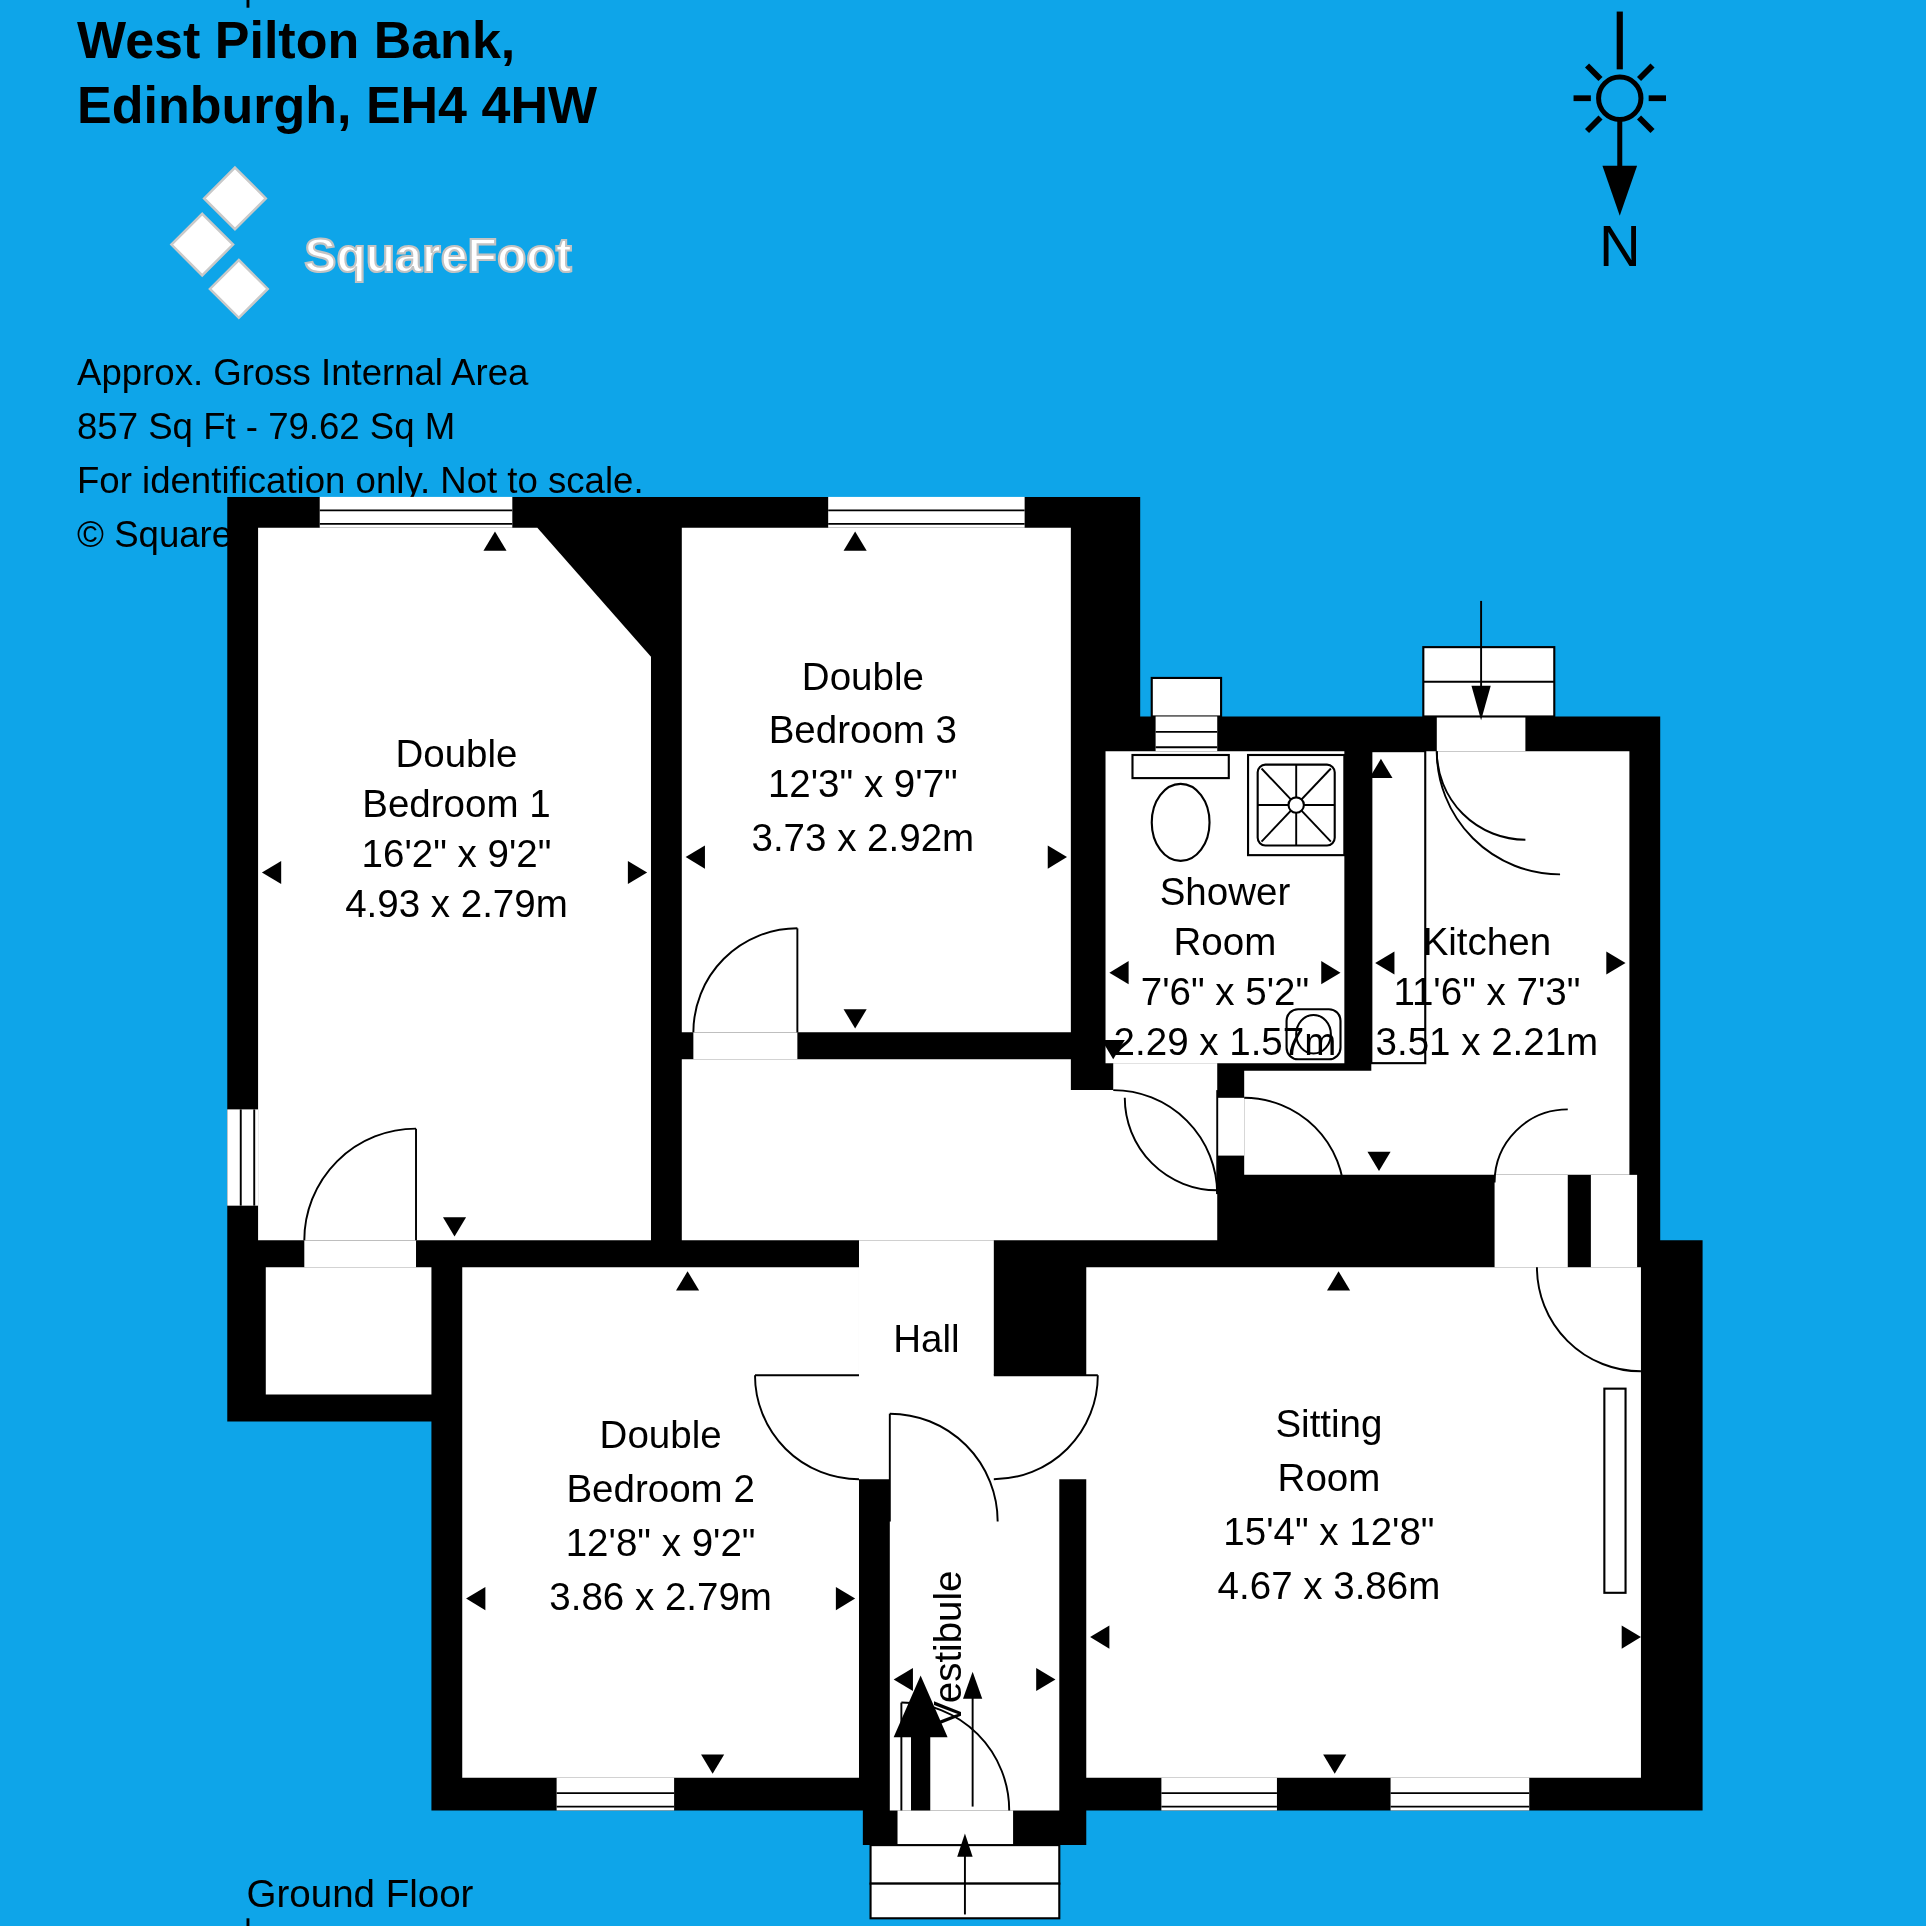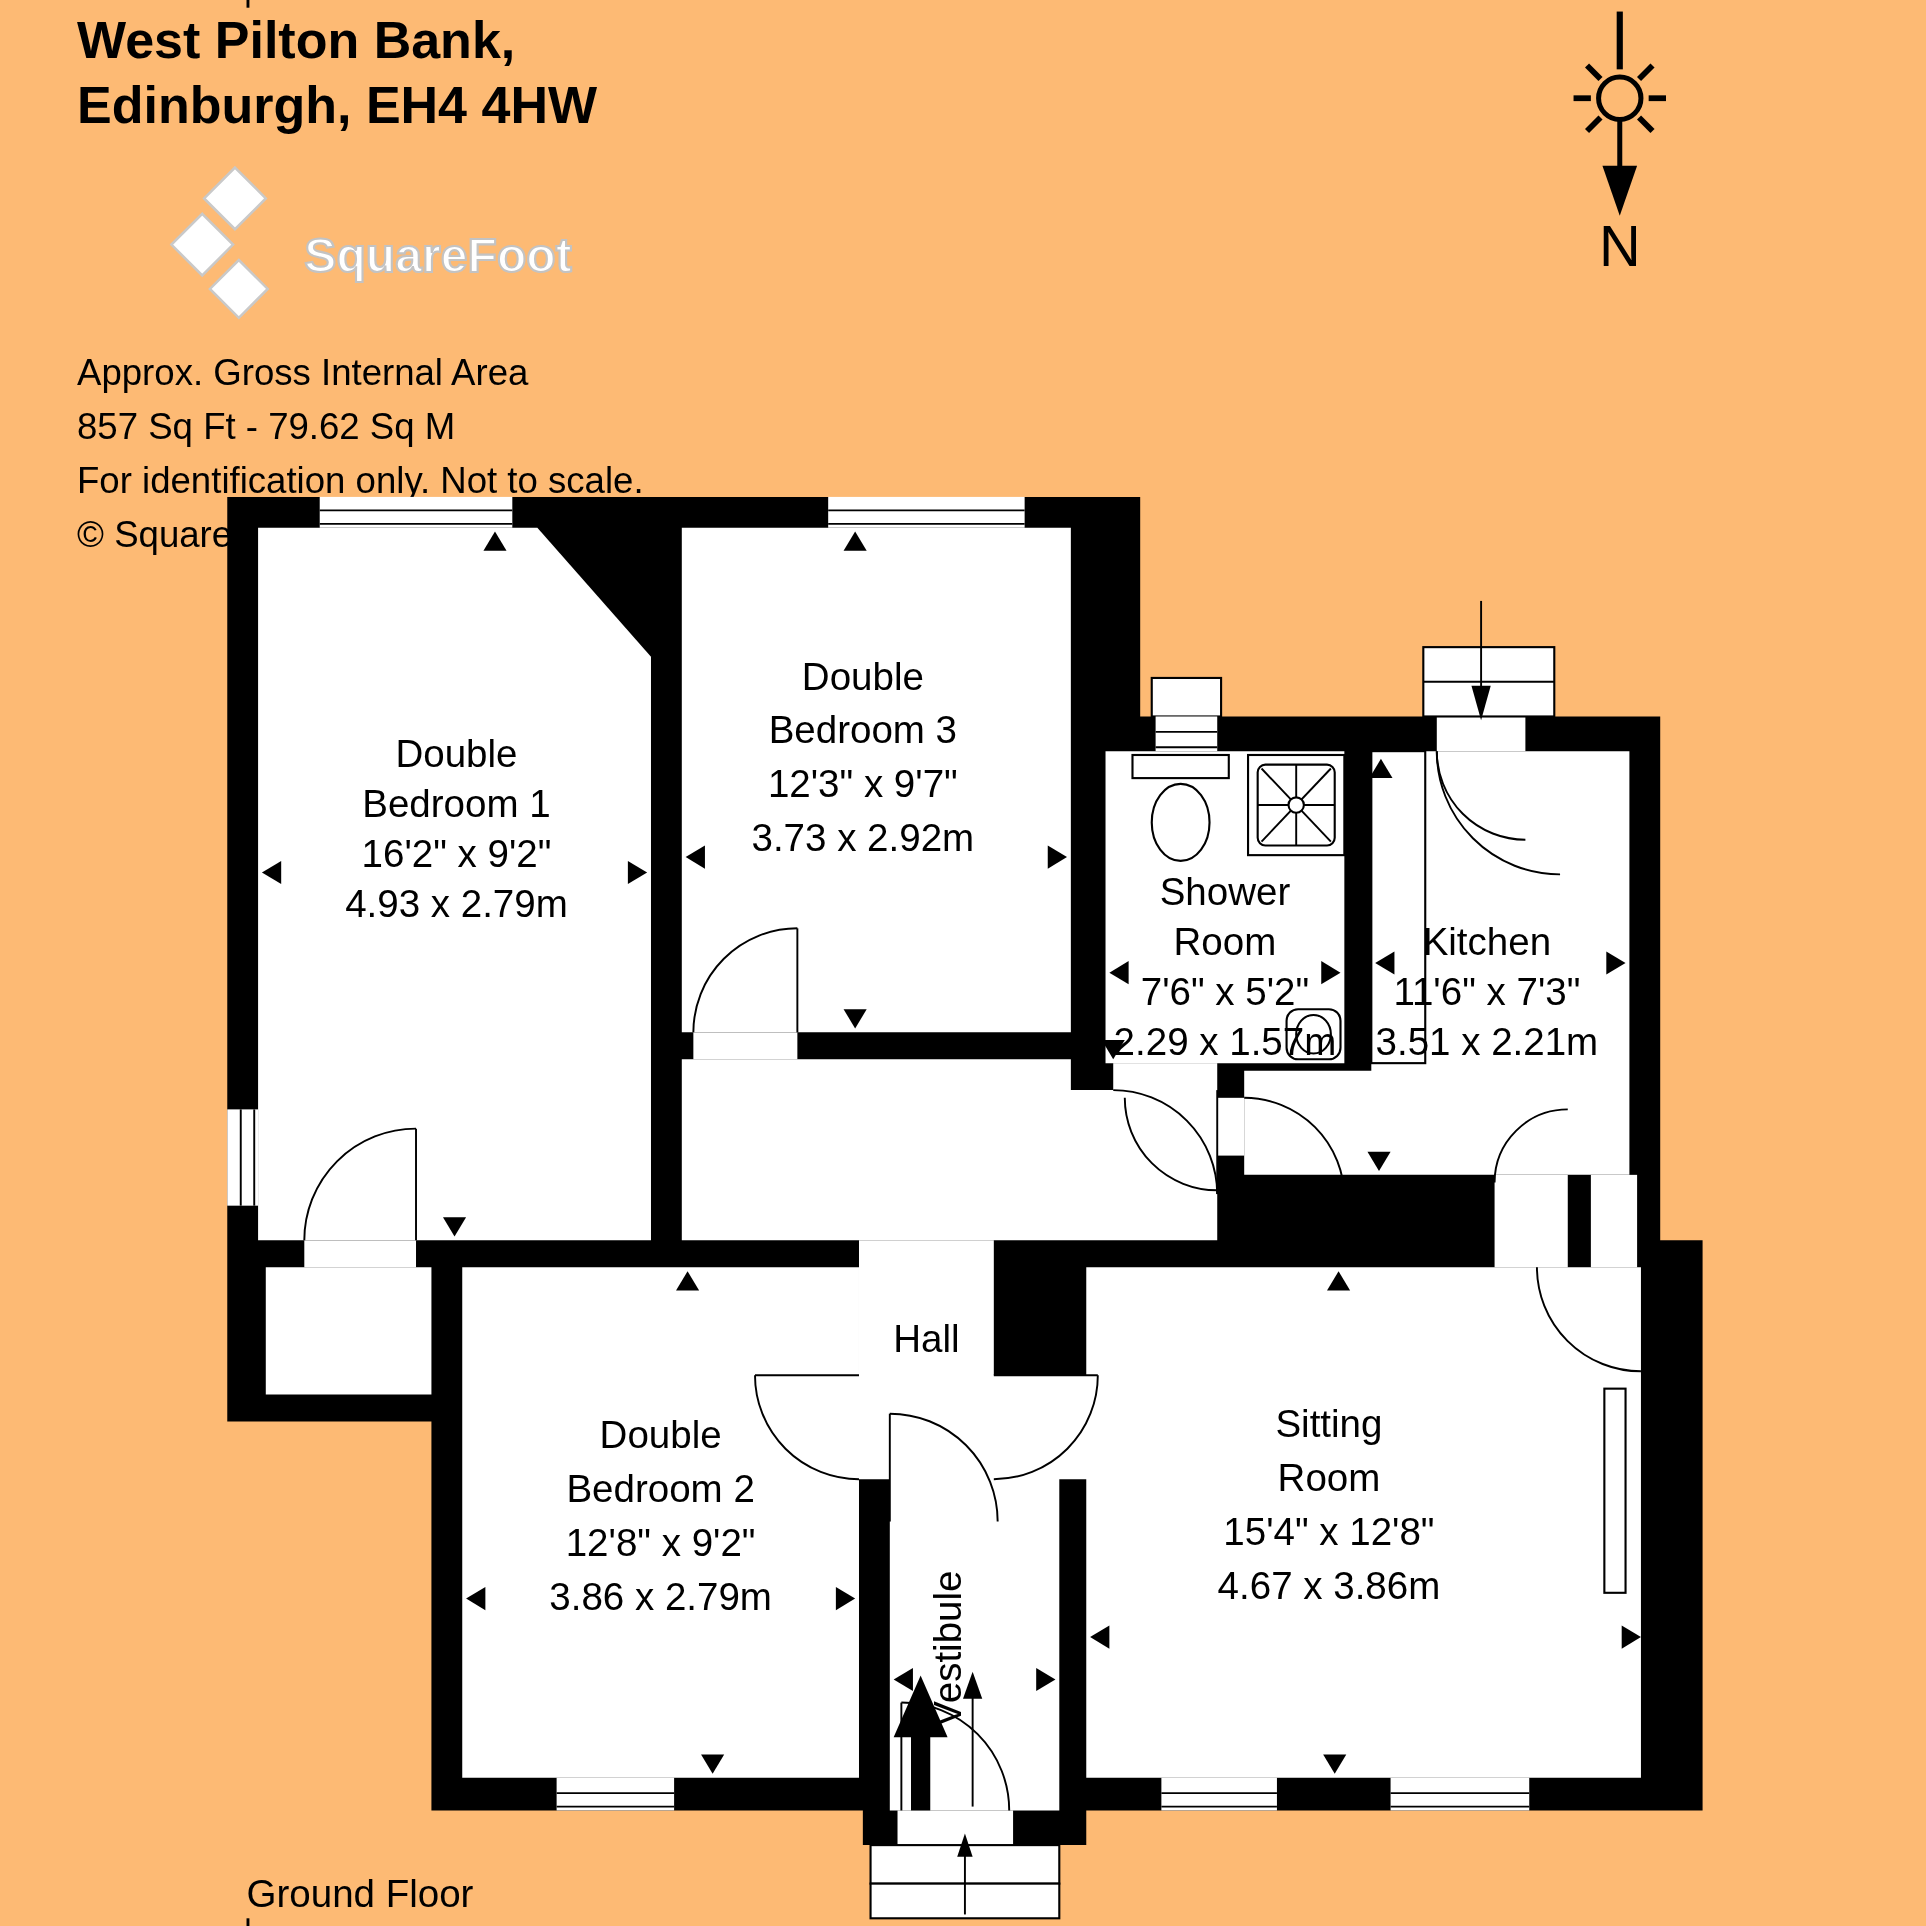--- a/index.html
+++ b/index.html
@@ -1,16 +1,16 @@
 <!DOCTYPE html>
 <html style="font-size:6.2px"><head>
 <meta charset="utf-8">
 <style>
   html,body{margin:0;padding:0;background:#fff;}
-  #stage{width:100vmin;height:100vmin;position:relative;background:#fdba74;}
+  #stage{width:100vmin;height:100vmin;position:relative;background:#0ea5e9;}
   svg{width:100%;height:100%;display:block;}
   text{font-family:"Liberation Sans", sans-serif;fill:#000;}
   .title{font-size:27px;font-weight:bold;}
   .info{font-size:19px;}
   .rlabel{font-size:20px;text-anchor:middle;}
   .ground{font-size:20px;}
   .nlabel{font-size:30px;text-anchor:middle;}
   .logo-text{font-size:25px;font-weight:bold;fill:#fff;stroke:#c3c3c3;stroke-width:1.1px;}
   .wall{fill:#000;stroke:none;}
   .room{fill:#fff;stroke:none;}

